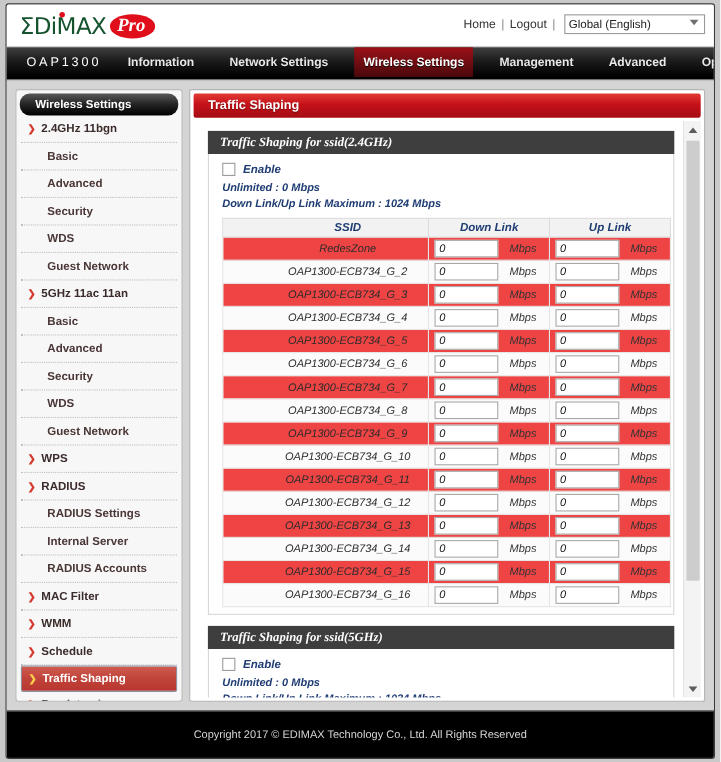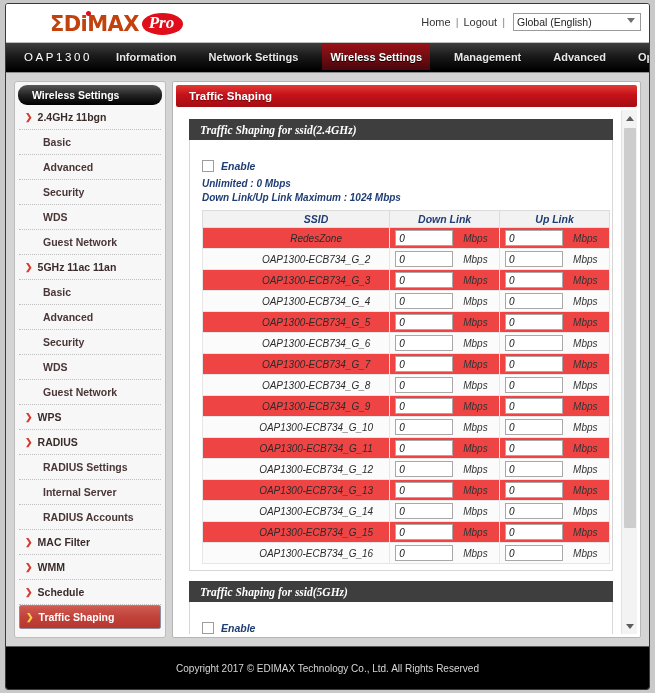--- a/index.html
+++ b/index.html
@@ -35,27 +35,26 @@
     border-bottom: 1px solid #c0c0c0;
   }
   #logo {
     position: absolute;
     left: 12px; top: 6px;
     height: 28px;
     display: flex; align-items: center;
   }
   .logo-text {
     font-family: "DejaVu Sans", sans-serif;
-    font-weight: bold;
+    font-weight: normal;
     font-size: 21px;
     letter-spacing: -0.6px;
-    color: #c2410c;
+    color: #14532d;
     position: relative;
     line-height: 1;
-    margin-left: 32px;
   }
   .logo-dot {
     position: absolute;
     left: 36px; top: -3px;
     width: 5px; height: 5px;
     border-radius: 50%;
     background: #e00d1b;
   }
   .logo-pro {
     margin-left: 3px;
@@ -287,21 +286,20 @@
   }
   .panel-body {
     border: 1px solid #d7d7d7;
     border-top: none;
     padding: 8px 0 0 0;
   }
   .enable-row {
     display: flex; align-items: center;
     padding-left: 12px;
     margin-bottom: 5px;
-    margin-top: 12px;
   }
   .cbx {
     width: 12px; height: 12px;
     border: 1px solid #9c9c9c;
     background: #ffffff;
     margin-right: 7px;
     cursor: pointer;
   }
   .enable-lbl {
     font-size: 10.5px; font-weight: bold; color: #1f3d73;

